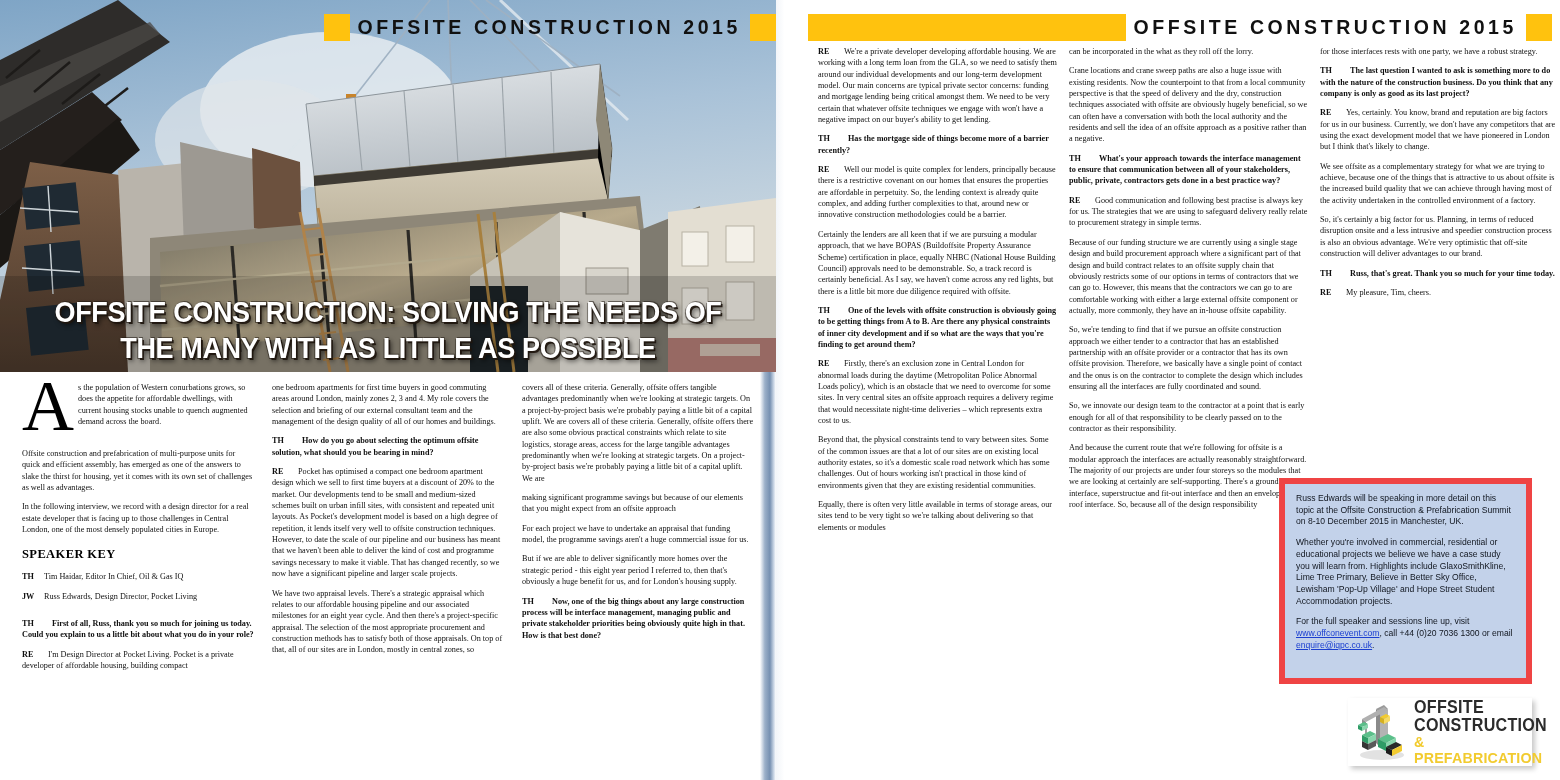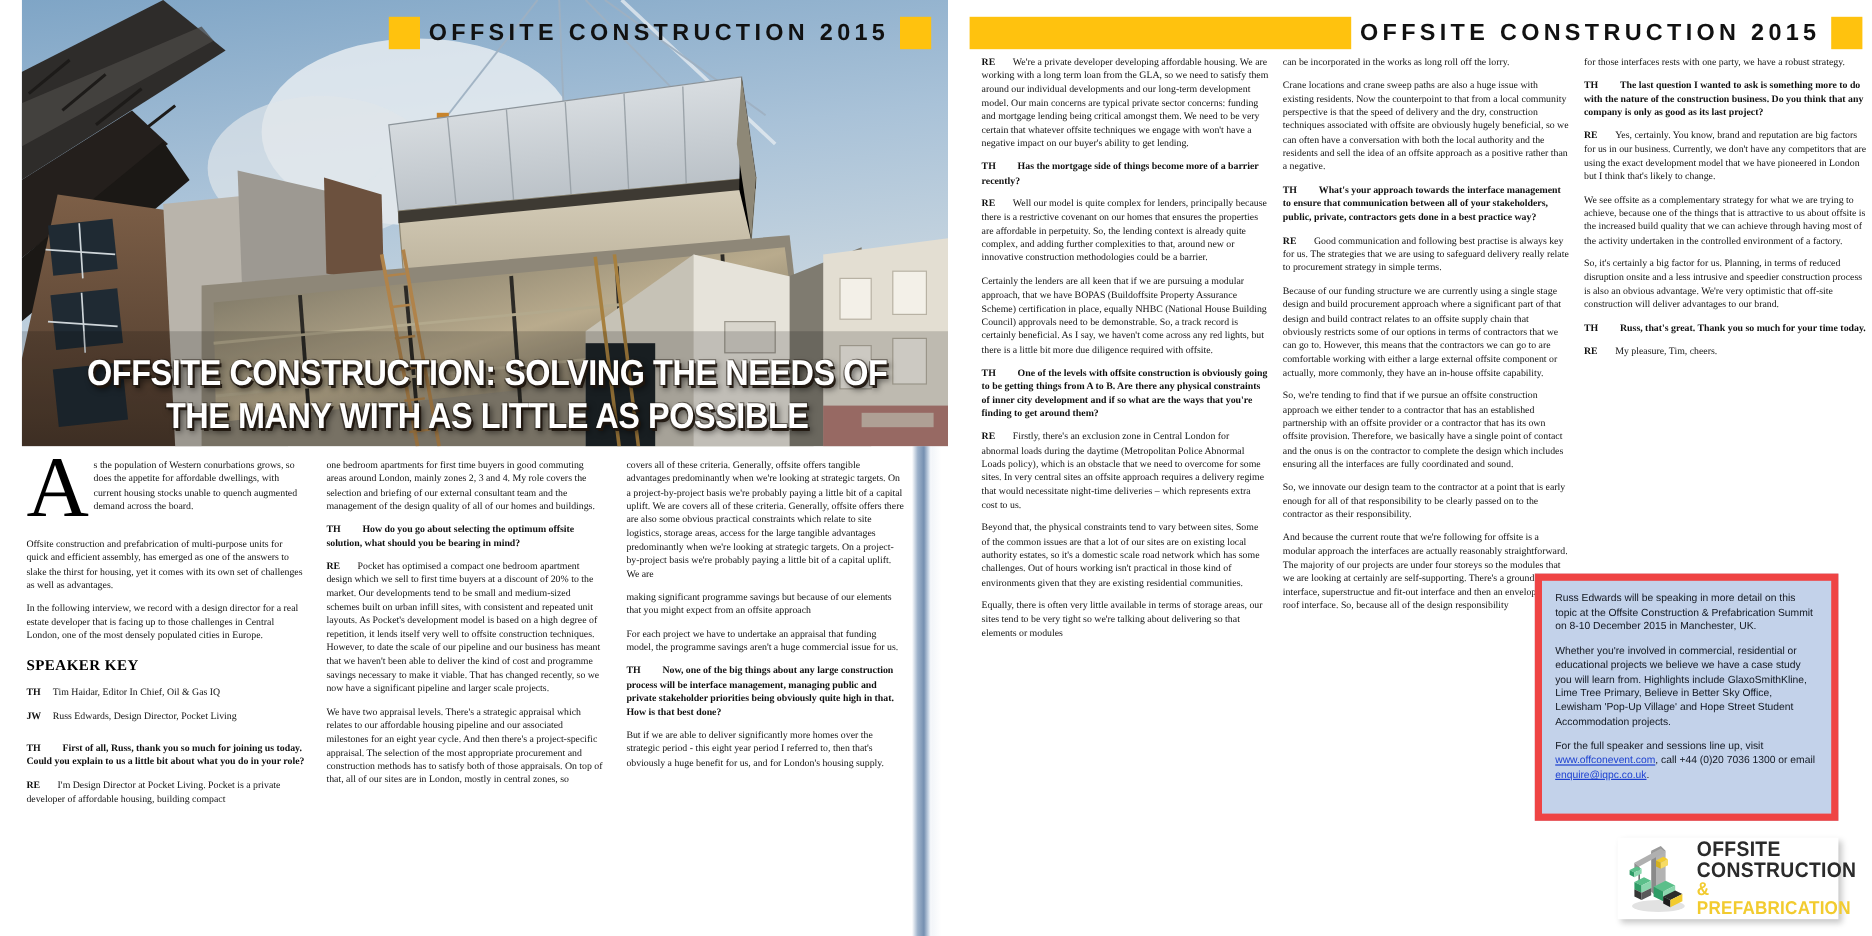--- a/index.html
+++ b/index.html
@@ -47,21 +47,21 @@
     font-family:"Liberation Sans", sans-serif;
     font-weight:bold; font-size:19.5px; letter-spacing:3.6px;
     color:#111; white-space:nowrap; padding:0 9px 0 7px;
     line-height:27px;
   }
   
   .hdr-left .hdr-sq-lead{ width:26px; }
 
   
   .hero{
-    position:absolute; left:18px; top:0; width:776px; height:372px;
+    position:absolute; left:0; top:0; width:776px; height:372px;
     overflow:hidden; z-index:10;
   }
   .hero svg{ display:block; width:776px; height:372px; }
   .hero-title{
     position:absolute; left:0; right:0; bottom:6px;
     text-align:center;
     font-family:"Liberation Sans", sans-serif;
     font-weight:bold;
     font-size:30px;
     line-height:36px;
@@ -381,24 +381,24 @@
       <p class="body">
         <span class="tag">RE</span><span>Pocket has optimised a compact one bedroom apartment design which we sell to first time buyers at a discount of 20% to the market.  Our developments tend to be small and medium-sized schemes built on urban infill sites, with consistent and repeated unit layouts.  As Pocket's development model is based on a high degree of repetition, it lends itself very well to offsite construction techniques. However, to date the scale of our pipeline and our business has meant that we haven't been able to deliver the kind of cost and programme savings necessary to make it viable. That has changed recently, so we now have a significant pipeline and larger scale projects.</span>
       </p>
       <p class="body"><span>We have two appraisal levels. There's a strategic appraisal which relates to our affordable housing pipeline and our associated milestones for an eight year cycle.  And then there's a project-specific appraisal. The selection of the most appropriate procurement and construction methods has to satisfy both of those appraisals. On top of that, all of our sites are in London, mostly in central zones, so</span></p>
     </div>
 
     <div class="col">
       <p class="body"><span>covers all of these criteria. Generally, offsite offers tangible advantages predominantly when we're looking at strategic targets. On a project-by-project basis we're probably paying a little bit of a capital uplift. We are covers all of these criteria. Generally, offsite offers there are also some obvious practical constraints which relate to site logistics, storage areas, access for the large tangible advantages predominantly when we're looking at strategic targets. On a project-by-project basis we're probably paying a little bit of a capital uplift. We are</span></p>
       <p class="body"><span>making significant programme savings but because of our elements that you might expect from an offsite approach</span></p>
       <p class="body"><span>For each project we have to undertake an appraisal that funding model, the programme savings aren't a huge commercial issue for us.</span></p>
+      <p class="body"><span>But if we are able to deliver significantly more homes over the strategic period - this eight year period I referred to, then that's obviously a huge benefit for us, and for London's housing supply.</span></p>
       <p class="body q">
         <span class="tag">TH</span><span>Now, one of the big things about any large construction process will be interface management, managing public and private stakeholder priorities being obviously quite high in that. How is that best done?</span>
       </p>
-      <p class="body"><span>But if we are able to deliver significantly more homes over the strategic period - this eight year period I referred to, then that's obviously a huge benefit for us, and for London's housing supply.</span></p>
     </div>
   </div>
 
   <div class="gutter-edge"></div>
   <div class="gutter-shadow"></div>
 </div>
 
 <div class="page page-right">
 
   <div class="hdr hdr-right">
@@ -424,21 +424,21 @@
         <span class="tag">TH</span><span>One of the levels with offsite construction is obviously going to be getting things from A to B.  Are there any physical constraints of inner city development and if so what are the ways that you're finding to get around them?</span>
       </p>
       <p class="body">
         <span class="tag">RE</span><span>Firstly, there's an exclusion zone in Central London for abnormal loads during the daytime (Metropolitan Police Abnormal Loads policy), which is an obstacle that we need to overcome for some sites. In very central sites an offsite approach requires a delivery regime that would necessitate night-time deliveries – which represents extra cost to us.</span>
       </p>
       <p class="body"><span>Beyond that, the physical constraints tend to vary between sites. Some of the common issues are that a lot of our sites are on existing local authority estates, so it's a domestic scale road network which has some challenges.  Out of hours working isn't practical in those kind of environments given that they are existing residential communities.</span></p>
       <p class="body"><span>Equally, there is often very little available in terms of storage areas, our sites tend to be very tight so we're talking about delivering so that elements or modules</span></p>
     </div>
 
     <div class="col">
-      <p class="body"><span>can be incorporated in the works as long roll off the lorry.</span></p>
+      <p class="body"><span>can be incorporated in the what as they roll off the lorry.</span></p>
       <p class="body"><span>Crane locations and crane sweep paths are also a huge issue with existing residents. Now the counterpoint to that from a local community perspective is that the speed of delivery and the dry, construction techniques associated with offsite are obviously hugely beneficial, so we can often have a conversation with both the local authority and the residents and sell the idea of an offsite approach as a positive rather than a negative.</span></p>
       <p class="body q">
         <span class="tag">TH</span><span>What's your approach towards the interface management to ensure that communication between all of your stakeholders, public, private, contractors gets done in a best practice way?</span>
       </p>
       <p class="body">
         <span class="tag">RE</span><span>Good communication and following best practise is always key for us.  The strategies that we are using to safeguard delivery really relate to procurement strategy in simple terms.</span>
       </p>
       <p class="body"><span>Because of our funding structure we are currently using a single stage design and build procurement approach where a significant part of that design and build contract relates to an offsite supply chain that obviously restricts some of our options in terms of contractors that we can go to. However, this means that the contractors we can go to are comfortable working with either a large external offsite component or actually, more commonly, they have an in-house offsite capability.</span></p>
       <p class="body"><span>So, we're tending to find that if we pursue an offsite construction approach we either tender to a contractor that has an established partnership with an offsite provider or a contractor that has its own offsite provision. Therefore, we basically have a single point of contact and the onus is on the contractor to complete the design which includes ensuring all the interfaces are fully coordinated and sound.</span></p>
       <p class="body"><span>So, we innovate our design team to the contractor at a point that is early enough for all of that responsibility to be clearly passed on to the contractor as their responsibility.</span></p>

